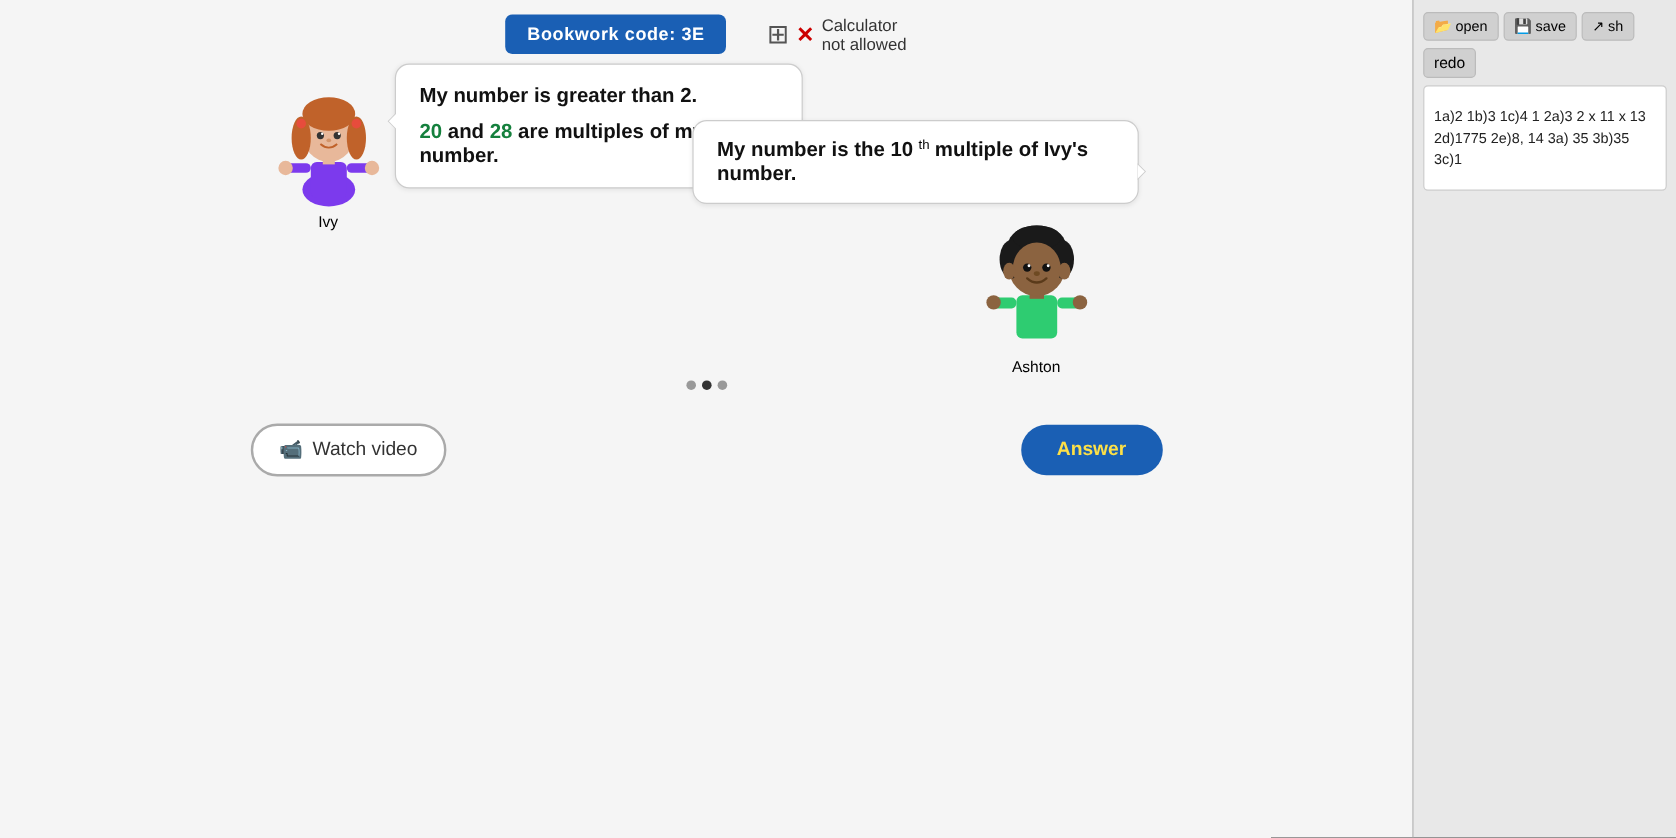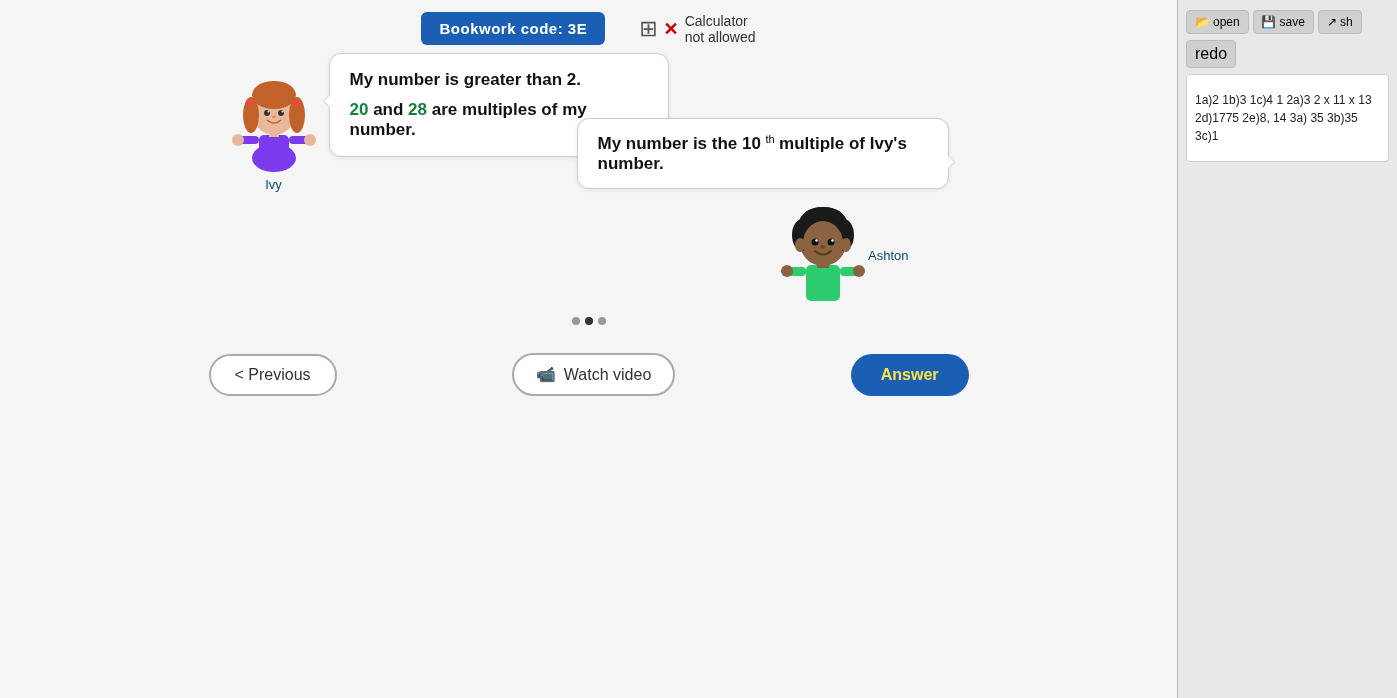--- a/index.html
+++ b/index.html
@@ -90,21 +90,21 @@
 
     .ivy-figure {
       width: 90px;
       height: 110px;
       position: relative;
     }
 
     
     .character-label {
       font-size: 13px;
-      color: #0c4a6e;
+      color: #000000;
       margin-top: 4px;
     }
 
     .ivy-speech-bubble {
       background: white;
       border: 1.5px solid #ccc;
       border-radius: 12px;
       padding: 16px 20px;
       max-width: 340px;
       margin-left: 10px;
@@ -266,21 +266,21 @@
       display: flex;
       align-items: center;
       gap: 3px;
     }
 
     .redo-btn {
       background: #d0d0d0;
       border: 1px solid #bbb;
       border-radius: 4px;
       padding: 4px 8px;
-      font-size: 16px;
+      font-size: 13px;
       cursor: pointer;
       width: fit-content;
     }
 
     .panel-notes {
       font-size: 12px;
       color: #222;
       line-height: 1.5;
       background: white;
       padding: 16px 8px;
@@ -386,21 +386,21 @@
 
       <div style="display:flex; align-items:flex-end; width:100%; justify-content:center; margin-bottom:4px;">
         <div class="ashton-speech-bubble">
           <span class="ashton-text">My number is the </span>
           <span class="ashton-text highlight-blue">10</span>
           <sup>th</sup>
           <span class="ashton-text"> multiple of Ivy's number.</span>
         </div>
       </div>
 
-      <div style="display:flex; flex-direction:row; align-items:center; margin-right: 40px;">
+      <div style="display:flex; flex-direction:column; align-items:center; margin-right: 40px;">
         <div class="ashton-figure">
           <svg viewBox="0 0 90 120" class="ashton-svg">
 
             <rect x="28" y="72" width="34" height="36" rx="5" fill="#2ecc71"></rect>
 
             <rect x="39" y="60" width="12" height="15" fill="#8B6340"></rect>
 
             <ellipse cx="45" cy="47" rx="24" ry="26" fill="#8B6340"></ellipse>
 
             <ellipse cx="45" cy="30" rx="24" ry="16" fill="#1a1a1a"></ellipse>
@@ -434,21 +434,20 @@
     </div>
   </div>
 
   <div class="pagination">
     <div class="dot"></div>
     <div class="dot active"></div>
     <div class="dot"></div>
   </div>
 
   <div class="bottom-bar">
-    <button class="btn-previous">&lt; Previous</button>
     <button class="btn-watch">
       <span style="font-size:16px;">📹</span>
       <span>Watch video</span>
     </button>
     <button class="btn-answer">Answer</button>
   </div>
 </div>
 
 <div class="right-panel">
   <div class="right-panel-top">

